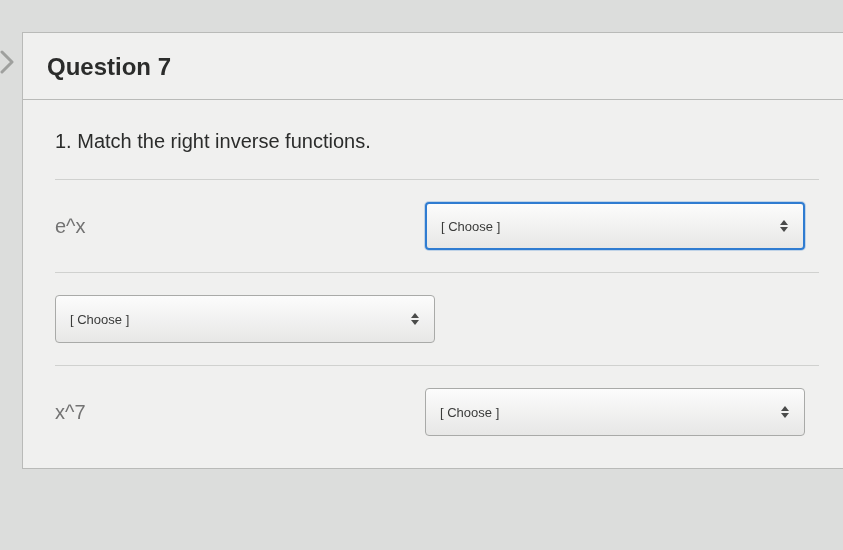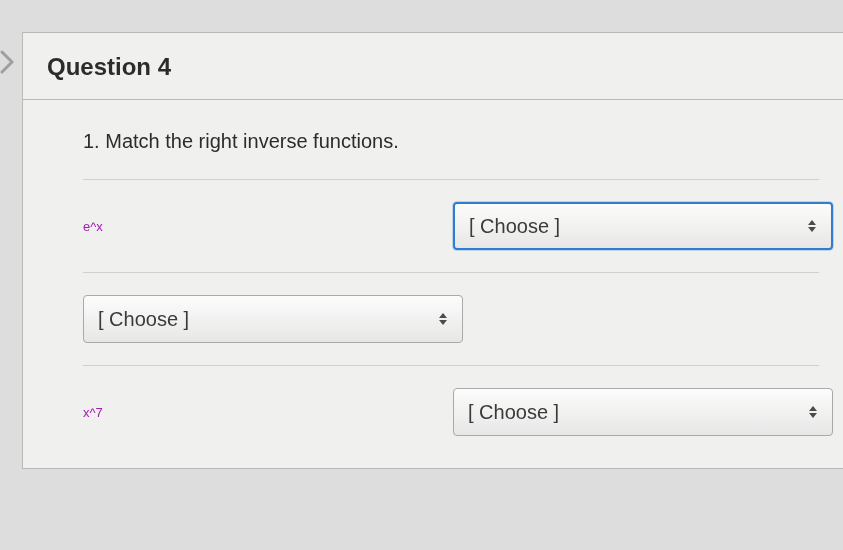--- a/index.html
+++ b/index.html
@@ -22,50 +22,49 @@
     padding: 20px 24px 18px 24px;
     border-bottom: 1px solid #b9bab8;
   }
   .q-title {
     font-size: 24px;
     font-weight: 700;
     color: #2b2c2b;
   }
   .q-body {
     padding: 30px 24px 10px 32px;
-    margin-left: 28px;
   }
   .q-prompt {
     font-size: 20px;
     color: #2b2c2b;
     margin-bottom: 26px;
   }
   .match-row {
     display: flex;
     align-items: center;
     padding: 22px 0;
     border-top: 1px solid #d0d1cf;
   }
   .match-label {
     flex: 0 0 370px;
-    font-size: 13px;
-    color: #a21caf;
+    font-size: 20px;
+    color: #737373;
   }
   .dropdown {
     flex: 0 0 380px;
     height: 48px;
     background: linear-gradient(#fcfcfc, #e7e7e6);
     border: 1px solid #a9aaa8;
     border-radius: 4px;
     display: flex;
     align-items: center;
     justify-content: space-between;
     padding: 0 14px;
     cursor: pointer;
-    font-size: 20px;
+    font-size: 13px;
     color: #3a3b3a;
   }
   .dropdown.focused {
     border: 2px solid #2f7cd1;
     box-shadow: 0 0 0 1px rgba(47,124,209,0.25);
   }
   .sort-icon {
     width: 10px;
     height: 14px;
     display: flex;
@@ -96,21 +95,21 @@
 </style>
 </head>
 <body>
 
 <svg class="nav-chevron" viewBox="0 0 16 24">
   <path d="M2 2 L12 12 L2 22" fill="none" stroke="#9fa09e" stroke-width="3" stroke-linecap="round" stroke-linejoin="round"></path>
 </svg>
 
 <div class="card">
   <div class="q-header">
-    <div class="q-title">Question 4</div>
+    <div class="q-title">Question 7</div>
   </div>
   <div class="q-body">
     <div class="q-prompt">1. Match the right inverse functions.</div>
 
     <div class="match-row">
       <div class="match-label">e^x</div>
       <div class="dropdown focused">
         <span>[ Choose ]</span>
         <span class="sort-icon">
           <span class="tri-up"></span>

